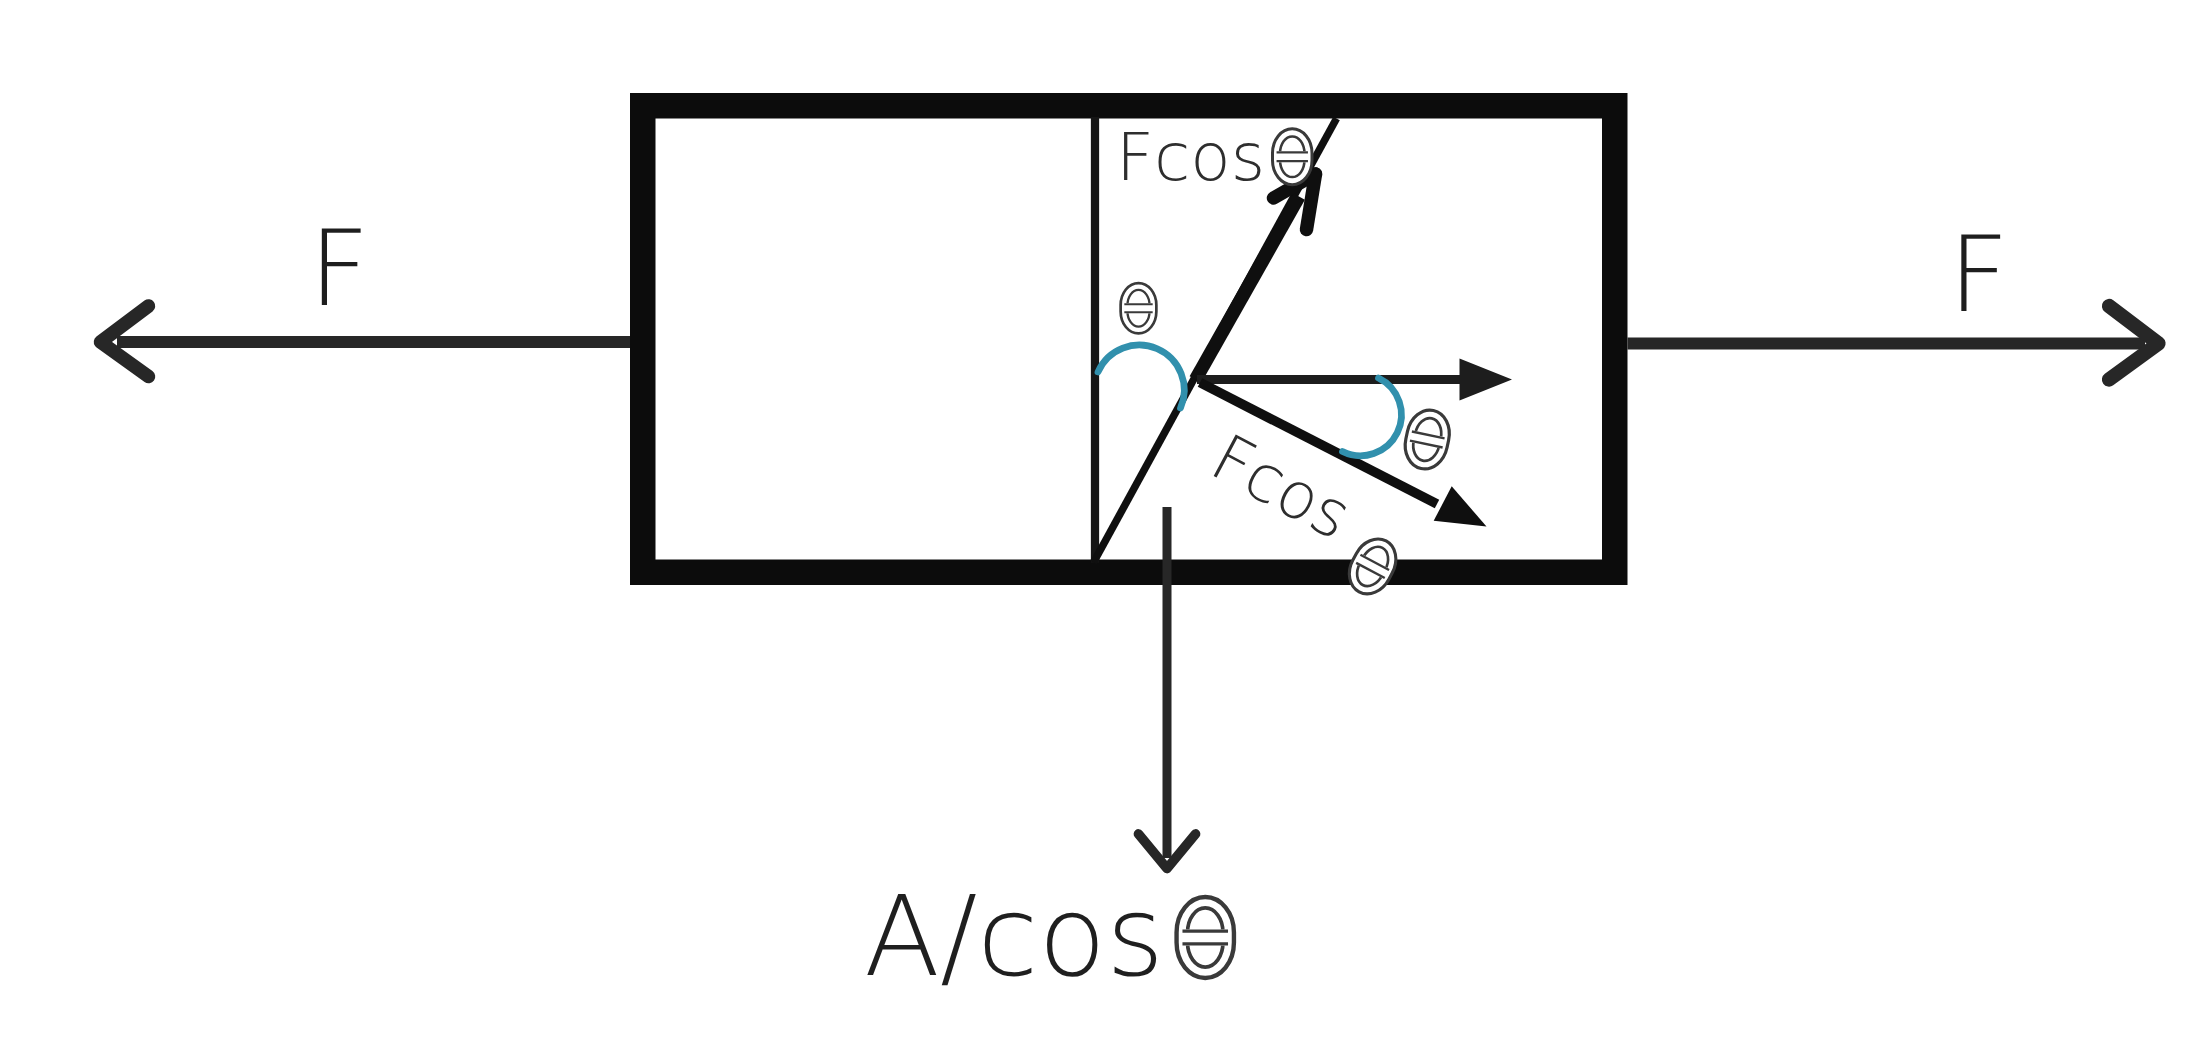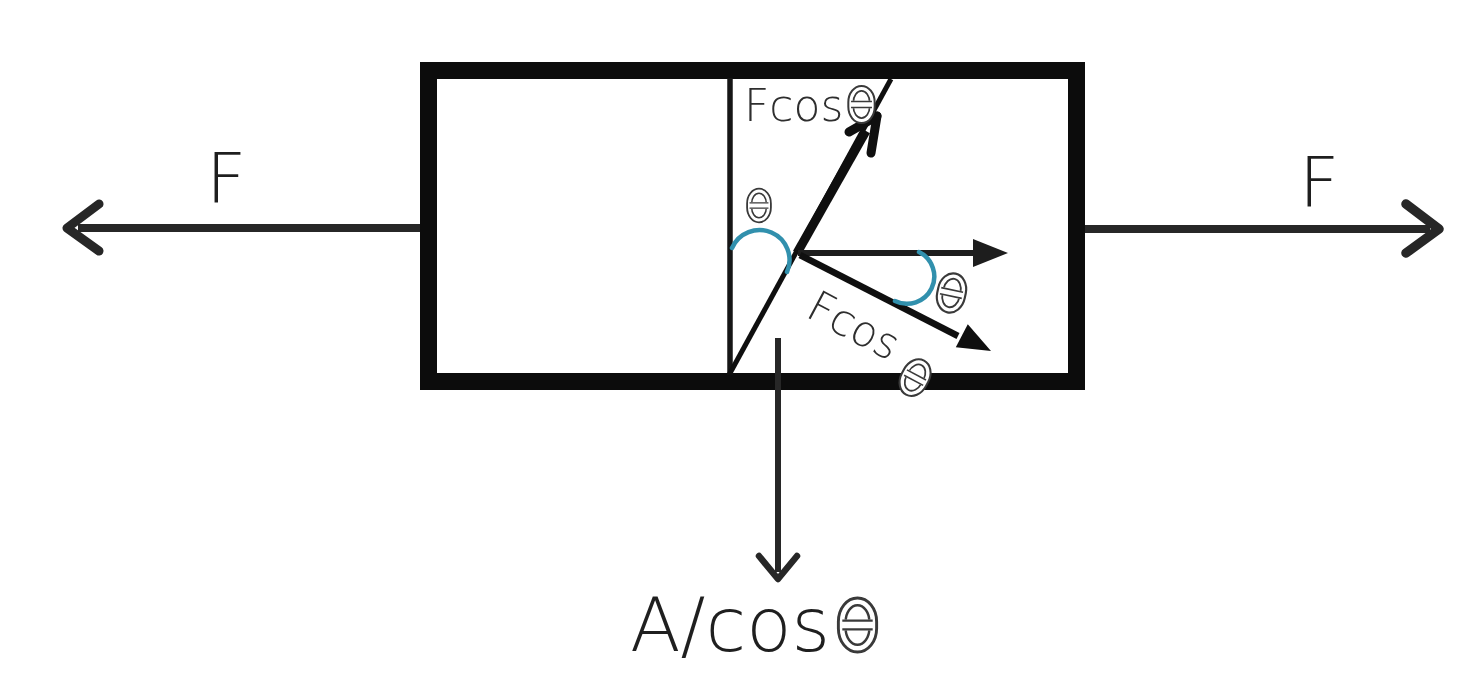--- a/index.html
+++ b/index.html
@@ -40,21 +40,21 @@
   .lbl-fsin     { left: 744px; top: 84px; font-size: 44px; color: #2e2e2e; gap: 3px; font-weight: 300;}
   .lbl-fsin .theta-svg { margin-top: -4px; }
 
   .theta-free-1 { position: absolute; left: 745px; top: 186px; }
   .theta-free-2 { position: absolute; left: 935px; top: 270px; transform: rotate(12deg); }
 
   .lbl-fcos     { left: 821px; top: 284px; font-size: 43px; color: #2e2e2e; gap: 14px;
                   transform: rotate(28deg); transform-origin: 0 0; align-items: flex-start; font-weight: 300;}
   .lbl-fcos .theta-svg { margin-top: 16px; }
 
-  .lbl-area     { left: 630px; top: 588px; font-size: 74px; color: #1f1f1f; gap: 5px; }
+  .lbl-area     { left: 576px; top: 588px; font-size: 74px; color: #1f1f1f; gap: 5px; }
 </style>
 </head>
 <body>
 
 <div class="stage">
 
   <svg class="layer" viewBox="0 0 1464 691" aria-hidden="true">
     <defs>
       <symbol id="theta-glyph" viewBox="0 0 40 54">
         <rect x="3" y="3" width="34" height="48" rx="17" ry="21" fill="#ffffff" stroke="#3a3a3a" stroke-width="2.6"></rect>

